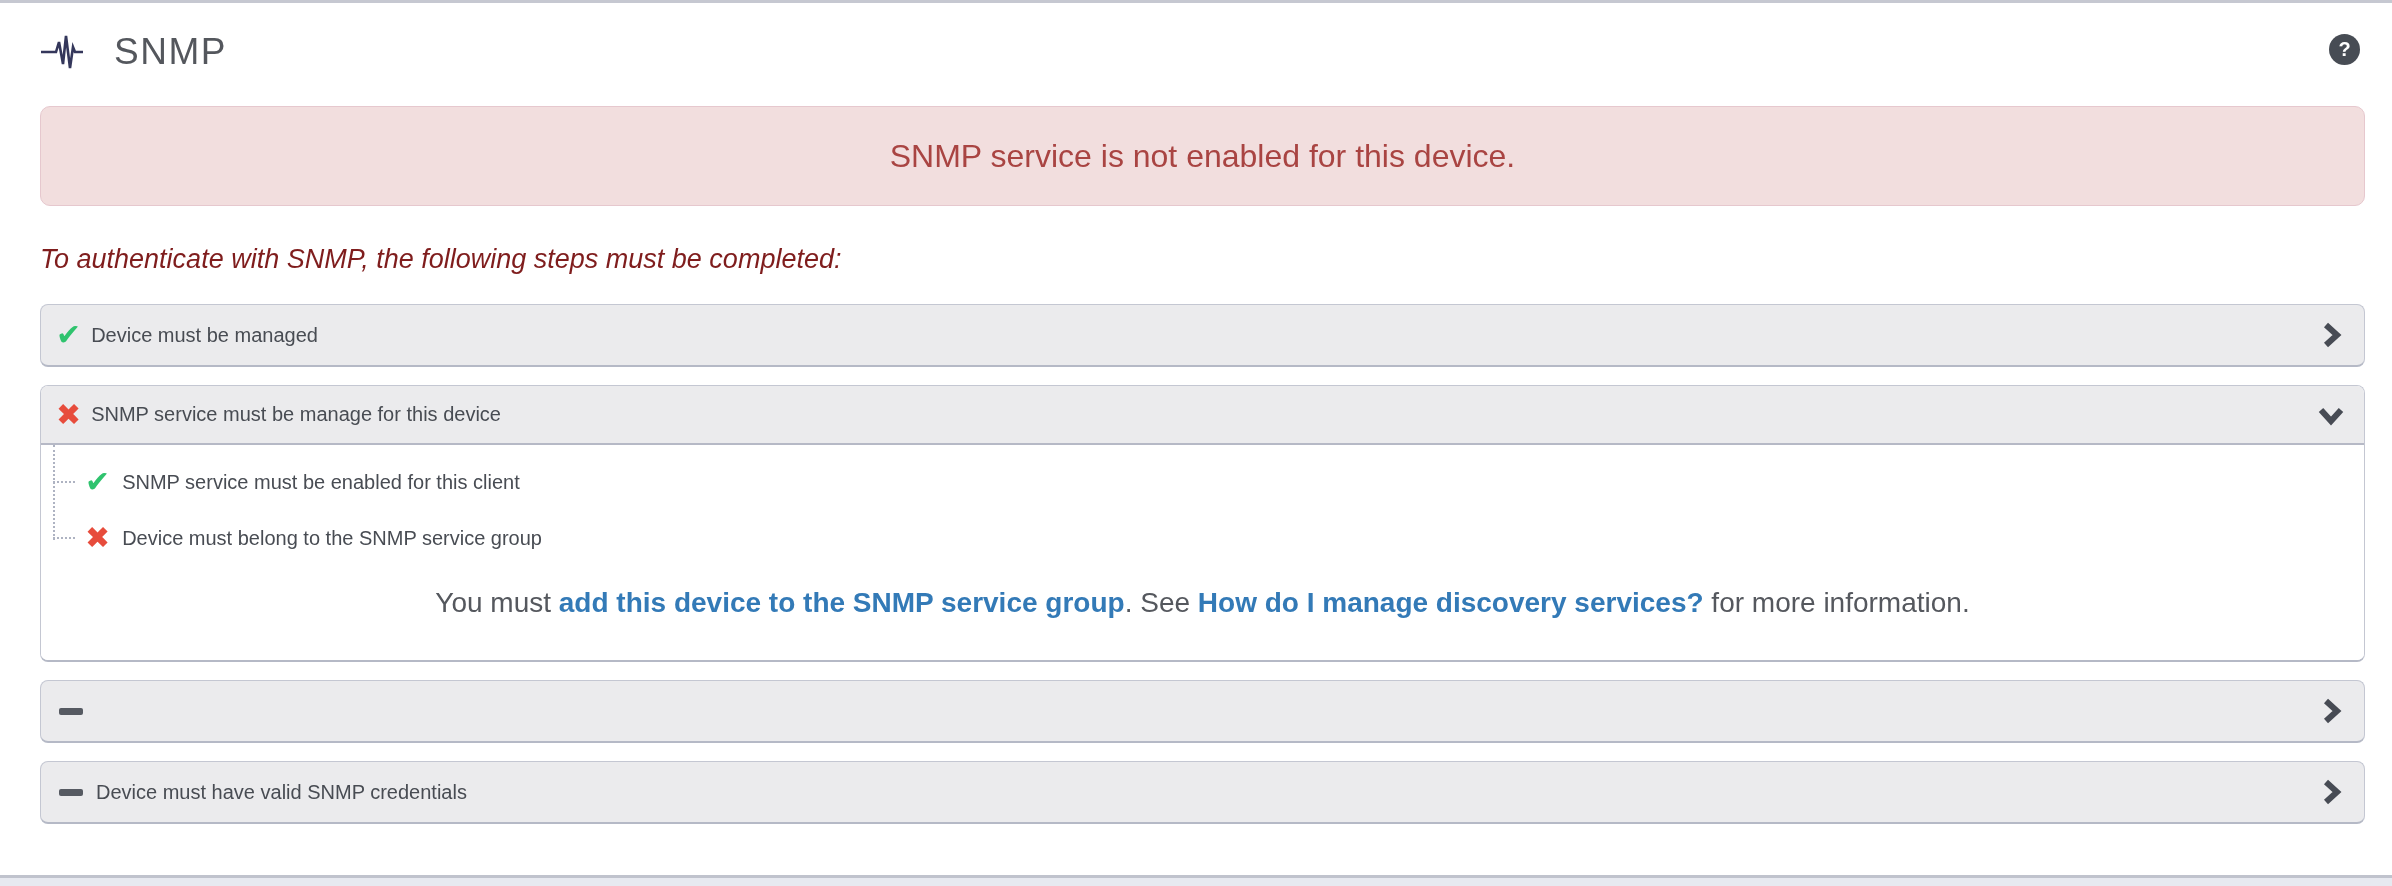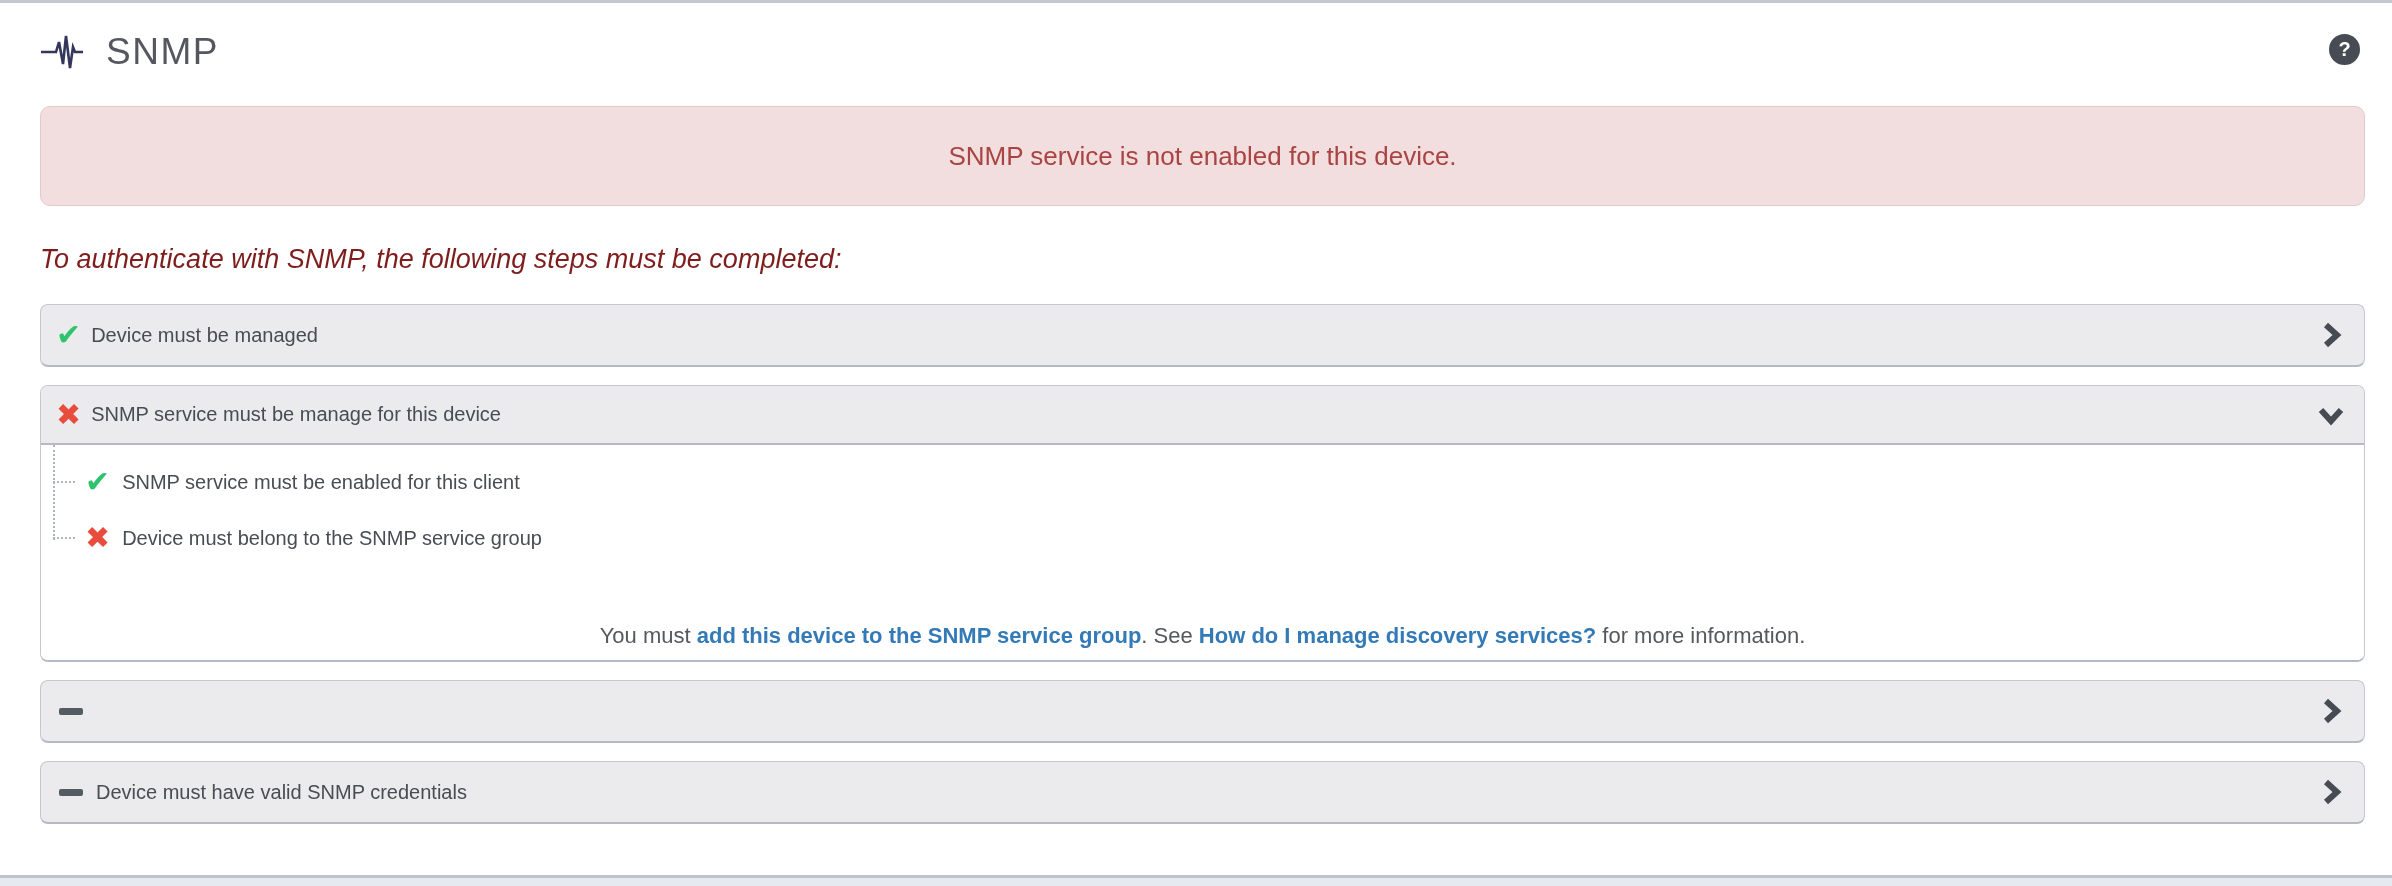--- a/index.html
+++ b/index.html
@@ -17,21 +17,21 @@
 
   
   .hdr {
     display: flex;
     align-items: center;
     padding: 26px 40px 0 40px;
     height: 72px;
   }
   .pulse-wrap { width: 44px; height: 38px; }
   .hdr-title {
-    margin-left: 22px;
+    margin-left: 30px;
     font-size: 37px;
     font-weight: 400;
     color: #54575d;
     letter-spacing: 1.5px;
   }
   .help-btn {
     position: absolute;
     top: 31px;
     right: 32px;
     width: 31px;
@@ -51,21 +51,21 @@
   .alert {
     margin: 31px 27px 0 40px;
     height: 100px;
     background: #f2dede;
     border: 1px solid #e6c8ce;
     border-radius: 10px;
     display: flex;
     align-items: center;
     justify-content: center;
     color: #a94442;
-    font-size: 26px;
+    font-size: 32px;
   }
 
   
   .intro {
     margin: 38px 40px 0 40px;
     font-style: italic;
     font-size: 27px;
     color: #7f1d1d;
   }
 
@@ -148,23 +148,22 @@
   }
   .child-row .status-glyph { margin-right: 12px; }
   .child-label { font-size: 20px; color: #484c53; }
 
   .note {
     position: absolute;
     top: 142px;
     left: 0;
     width: 100%;
     text-align: center;
-    font-size: 22px;
+    font-size: 28px;
     color: #55585e;
-    margin-top: 36px;
   }
   .note a {
     color: #337ab7;
     font-weight: bold;
     text-decoration: none;
     cursor: pointer;
   }
 
   
   .footer-divider {

